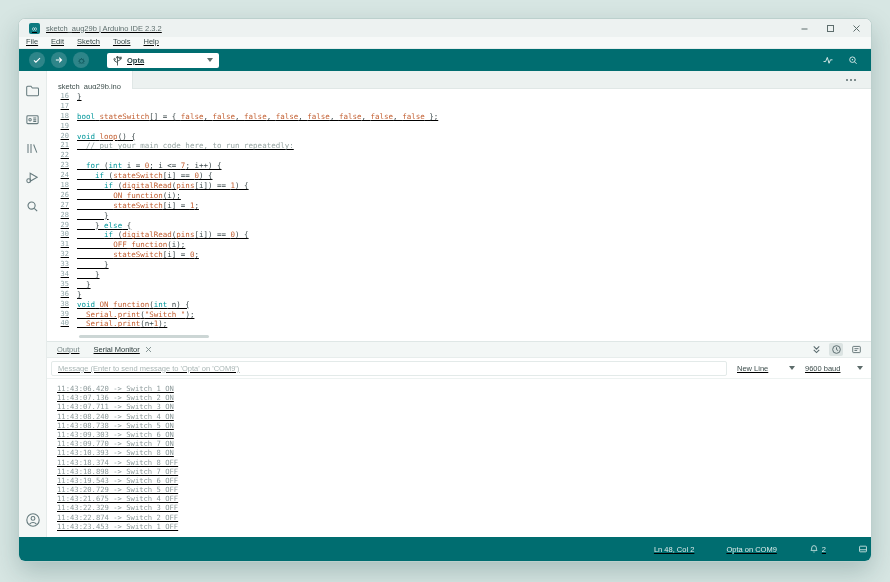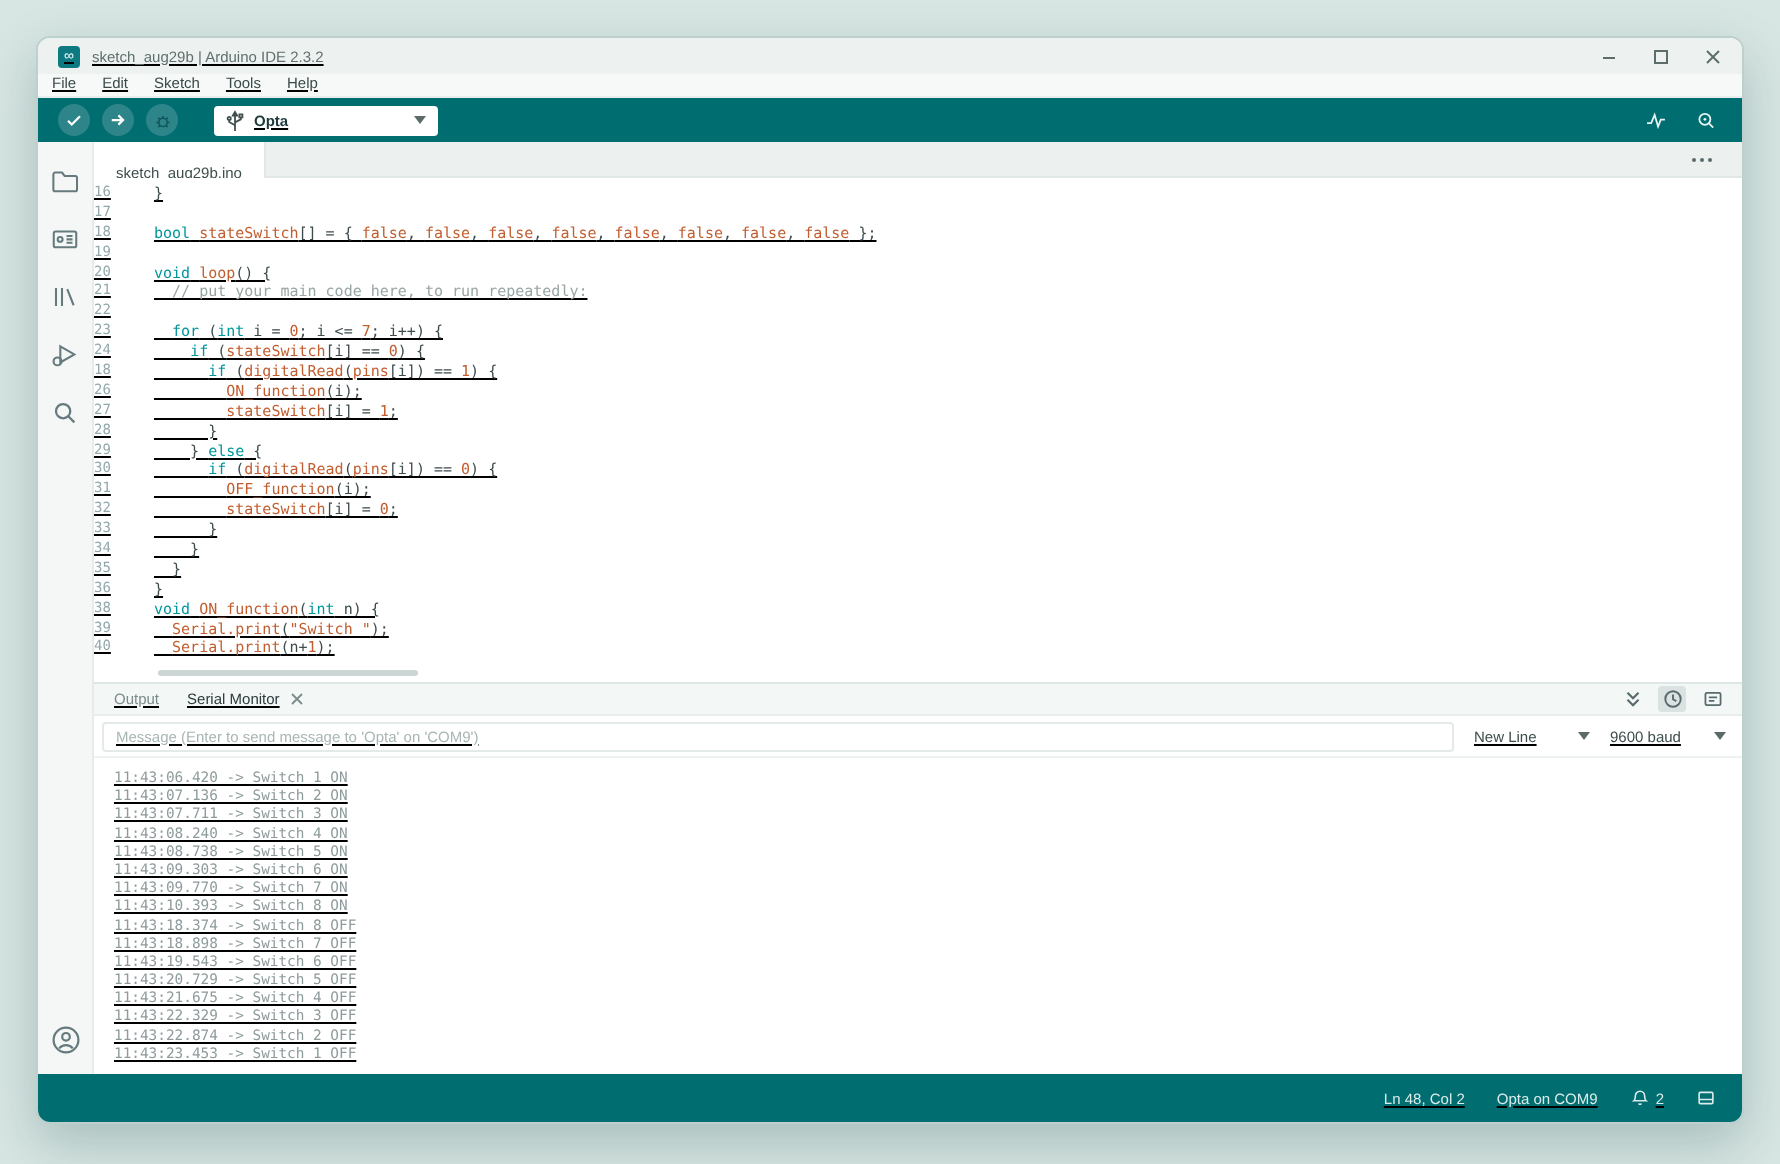--- a/index.html
+++ b/index.html
@@ -51,21 +51,21 @@
   
   .tabbar{ height:18px; background:#ecf1f0; border-bottom:1px solid #e0e7e6; display:flex; align-items:stretch; flex:0 0 auto; }
   .tab{ background:#fff; padding:15px 11px; display:flex; align-items:center; border-right:1px solid #e0e7e6;
     font-size:7.5px; color:#3e4e4c; }
   .tab-dots{ margin-left:auto; margin-right:14px; display:flex; align-items:center; color:#5a6b6e; }
 
   
   .editor{ height:252px; background:#fff; position:relative; overflow:hidden;
     font-family:"DejaVu Sans Mono","Liberation Mono",monospace; padding-top:3px; flex:0 0 auto; }
   .code-row{ display:flex; height:9.9px; line-height:9.9px; }
-  .gutter{ width:30px; flex:0 0 auto; text-align:left; padding-right:8px; font-size:7px; color:#93a8ab; }
+  .gutter{ width:30px; flex:0 0 auto; text-align:right; padding-right:8px; font-size:7px; color:#93a8ab; }
   .code{ font-size:7.5px; white-space:pre; color:#3f4c4e; }
   .tok-k{ color:#00979b; } .tok-f{ color:#c25e30; } .tok-n{ color:#c25e30; }
   .tok-s{ color:#c25e30; } .tok-c{ color:#98a6a4; } .tok-p{ color:#3f4c4e; }
   .hscroll-thumb{ position:absolute; left:32px; bottom:3px; width:130px; height:3px; background:#ccd6d5; border-radius:2px; }
 
   
   .panel{ flex:1; border-top:1px solid #dfe7e6; display:flex; flex-direction:column; min-height:0; background:#fff; }
   .panel-tabbar{ height:16px; background:#f3f7f6; display:flex; align-items:center; padding-left:10px; gap:14px;
     flex:0 0 auto; border-bottom:1px solid #e7edec; }
   .ptab{ font-size:7.5px; display:flex; align-items:center; gap:5px; }
@@ -82,21 +82,21 @@
     padding-left:6px; color:#3c4c4b; outline:none; font-family:"Liberation Sans",sans-serif; }
   .msg-row input::placeholder{ color:#a9b6b5; }
   .dd{ display:flex; align-items:center; gap:6px; font-size:7.5px; color:#3c4c4b; min-width:58px; }
 
   .serial-out{ flex:1; padding:5px 0 0 10px; font-family:"DejaVu Sans Mono","Liberation Mono",monospace;
     font-size:7.2px; color:#8e9b9c; overflow:hidden; }
   .serial-line{ height:9.2px; line-height:9.2px; white-space:pre; }
 
   
   .statusbar{ height:24px; background:#006d70; display:flex; align-items:center; justify-content:flex-end;
-    gap:16px; padding-right:13px; flex:0 0 auto; color:#ddecea; font-size:7.5px; }
+    gap:32px; padding-right:3px; flex:0 0 auto; color:#ddecea; font-size:7.5px; }
   .sb-group{ display:flex; align-items:center; gap:3px; }
   .statusbar svg{ display:block; }
 </style>
 </head>
 <body>
 
 <div class="window">
 
   <div class="titlebar">
     <span class="app-icon">∞</span>

